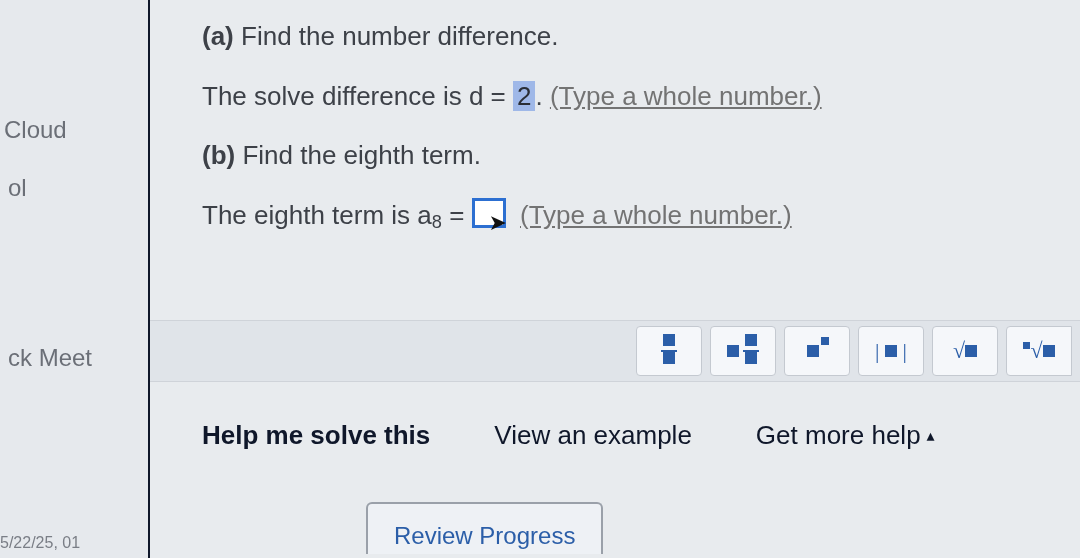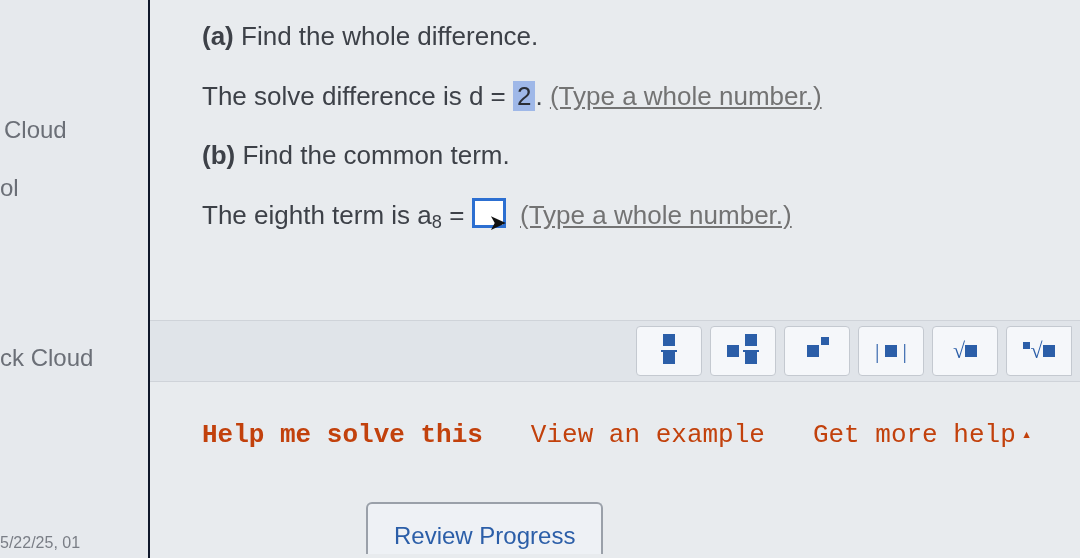--- a/index.html
+++ b/index.html
@@ -1,65 +1,65 @@
 <!DOCTYPE html>
 <html><head>
 <meta charset="utf-8">
 <style>
   * { box-sizing: border-box; margin: 0; padding: 0; }
   html, body { width: 1080px; height: 558px; overflow: hidden; font-family: Arial, Helvetica, sans-serif; background: #e8ebee; color: #3a3d42; }
   .screen { display: flex; width: 100%; height: 100%; }
   .sidebar { width: 150px; flex: 0 0 150px; border-right: 2px solid #0f172a; padding: 110px 0 0 0; background: #e6e9ed; position: relative; }
   .sidebar-item { font-size: 24px; color: #6b6f77; padding: 6px 0 6px 4px; }
-  .sidebar-item.cut { padding-left: 0; }
+  .sidebar-item.cut { padding-left: 8px; }
   .sidebar-date { position: absolute; bottom: 6px; left: 0; font-size: 16px; color: #7a7e86; }
   .main { flex: 1; position: relative; padding: 18px 10px 0 52px; }
   .line { font-size: 26px; line-height: 1.45; margin-bottom: 22px; color: #3d4148; }
   .line .label { font-weight: bold; }
   .line .hint { color: #737373; text-decoration: underline; }
   .answer-hl { background: #9fb8e8; padding: 0 4px; color: #2a2e35; }
   .input-box { display: inline-block; width: 34px; height: 30px; border: 3px solid #2c6fd1; background: #fff; vertical-align: -4px; position: relative; }
   .cursor-arrow { position: absolute; left: 14px; top: 6px; font-size: 22px; color: #111; pointer-events: none; }
   sub { font-size: 0.7em; vertical-align: -4px; }
   .toolbar { position: absolute; left: 0; right: 0; top: 320px; height: 62px; background: #e0e4e9; display: flex; align-items: center; justify-content: flex-end; padding-right: 8px; gap: 8px; border-top: 1px solid #cfd3d9; border-bottom: 1px solid #cfd3d9; }
   .tb-spacer { flex: 1; }
   .tb-btn { width: 66px; height: 50px; background: #f5f7fa; border: 1px solid #c4c9d0; border-radius: 4px; display: flex; align-items: center; justify-content: center; font-size: 22px; color: #2b5ea8; font-family: 'Times New Roman', serif; cursor: pointer; }
   .tb-btn .box { display:inline-block; width:12px; height:12px; background:#2b5ea8; vertical-align: 1px;}
-  .helpbar { position: absolute; left: 52px; right: 0; top: 420px; display: flex; gap: 48px; align-items: center; font-size: 26px; color: #c2410c; font-family: Liberation Mono, monospace; }
+  .helpbar { position: absolute; left: 52px; right: 0; top: 420px; display: flex; gap: 64px; align-items: center; font-size: 26px; color: #0f172a; }
   .helpbar .link { font-weight: bold; cursor: pointer; }
   .caret-up { display:inline-block; margin-left:6px; font-size:16px; vertical-align:3px;}
   .review-btn { position: absolute; left: 216px; bottom: 4px; border: 2px solid #9aa0a9; border-bottom: none; border-radius: 6px 6px 0 0; padding: 18px 26px 4px 26px; font-size: 24px; color: #2b5ea8; background: #eef1f5; cursor: pointer; }
   .frac { display:inline-flex; flex-direction:column; align-items:center; line-height:1; font-size:16px;}
   .frac .top { border-bottom:2px solid #2b5ea8; padding:0 2px;}
 </style>
 </head>
 <body>
 
 <div class="screen">
   <div class="sidebar">
     <div class="sidebar-item">Cloud</div>
     <div class="sidebar-item cut" style="margin-top:18px;">ol</div>
-    <div class="sidebar-item cut" style="margin-top:130px;">ck Cloud</div>
+    <div class="sidebar-item cut" style="margin-top:130px;">ck Meet</div>
     <div class="sidebar-date">5/22/25, 01</div>
   </div>
 
   <div class="main">
 
     <p class="line">
       <span class="label">(a)</span>
-      <span>Find the whole difference.</span>
+      <span>Find the number difference.</span>
     </p>
 
     <p class="line">
       <span>The solve difference is d = </span><span class="answer-hl">2</span><span>. </span><span class="hint">(Type a whole number.)</span>
     </p>
 
     <p class="line">
       <span class="label">(b)</span>
-      <span>Find the common term.</span>
+      <span>Find the eighth term.</span>
     </p>
 
     <p class="line">
       <span>The eighth term is a</span><sub>8</sub><span> = </span><span class="input-box"><span class="cursor-arrow">➤</span></span>&nbsp;&nbsp;<span class="hint">(Type a whole number.)</span>
     </p>
 
     <div class="toolbar">
       <div class="tb-spacer"></div>
       <div class="tb-btn">
         <span class="frac">

